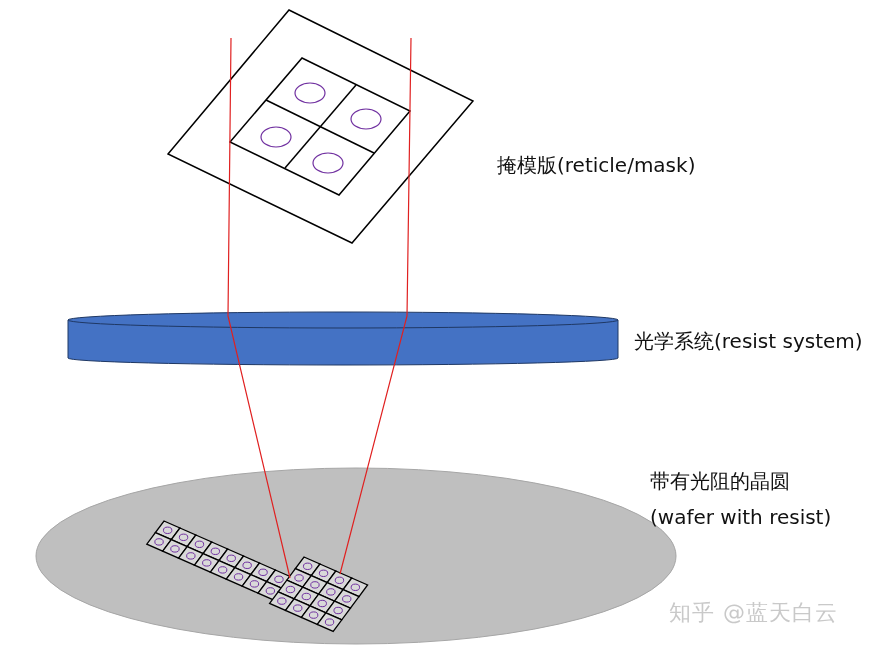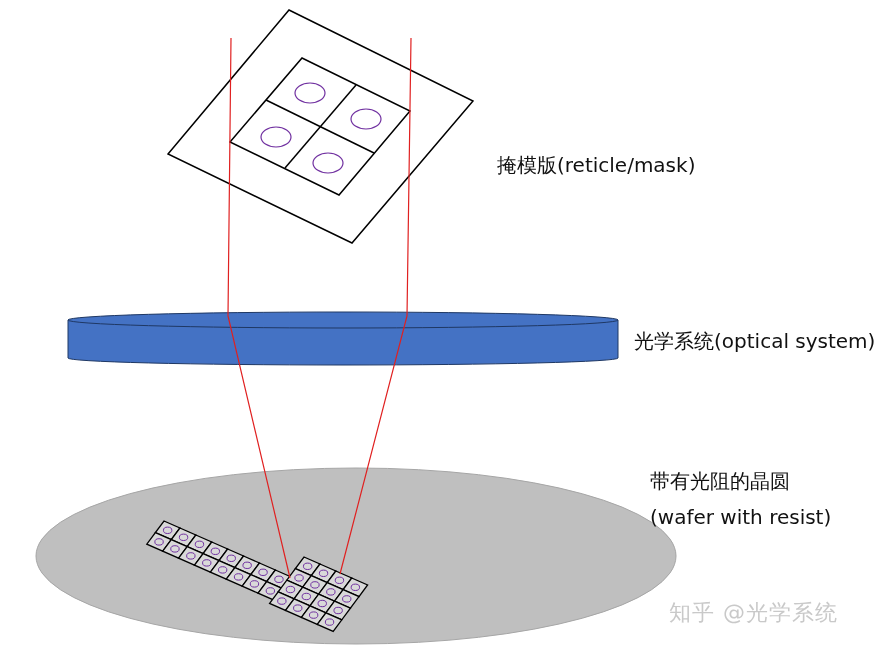--- a/index.html
+++ b/index.html
@@ -100,16 +100,16 @@
     <ellipse cx="328" cy="163" rx="15" ry="10"></ellipse>
   </g>
 
   <g fill="none" stroke="#e02020" stroke-width="1.2">
     <polyline points="231,38 228,316 290,578"></polyline>
     <polyline points="411,38 407,316 340,574"></polyline>
   </g>
 </svg>
 
 <div class="label" style="left:497px; top:117px;margin-top:36px;">掩模版(reticle/mask)</div>
-<div class="label" style="left:634px; top:329px;">光学系统(optical system)</div>
+<div class="label" style="left:634px; top:329px;">光学系统(resist system)</div>
 <div class="label" style="left:650px; top:469px;">带有光阻的晶圆</div>
 <div class="label" style="left:650px; top:505px;">(wafer with resist)</div>
-<div class="watermark" style="left:669px; top:598px;">知乎 @光学系统</div>
+<div class="watermark" style="left:669px; top:598px;">知乎 @蓝天白云</div>
 
 </body></html>

